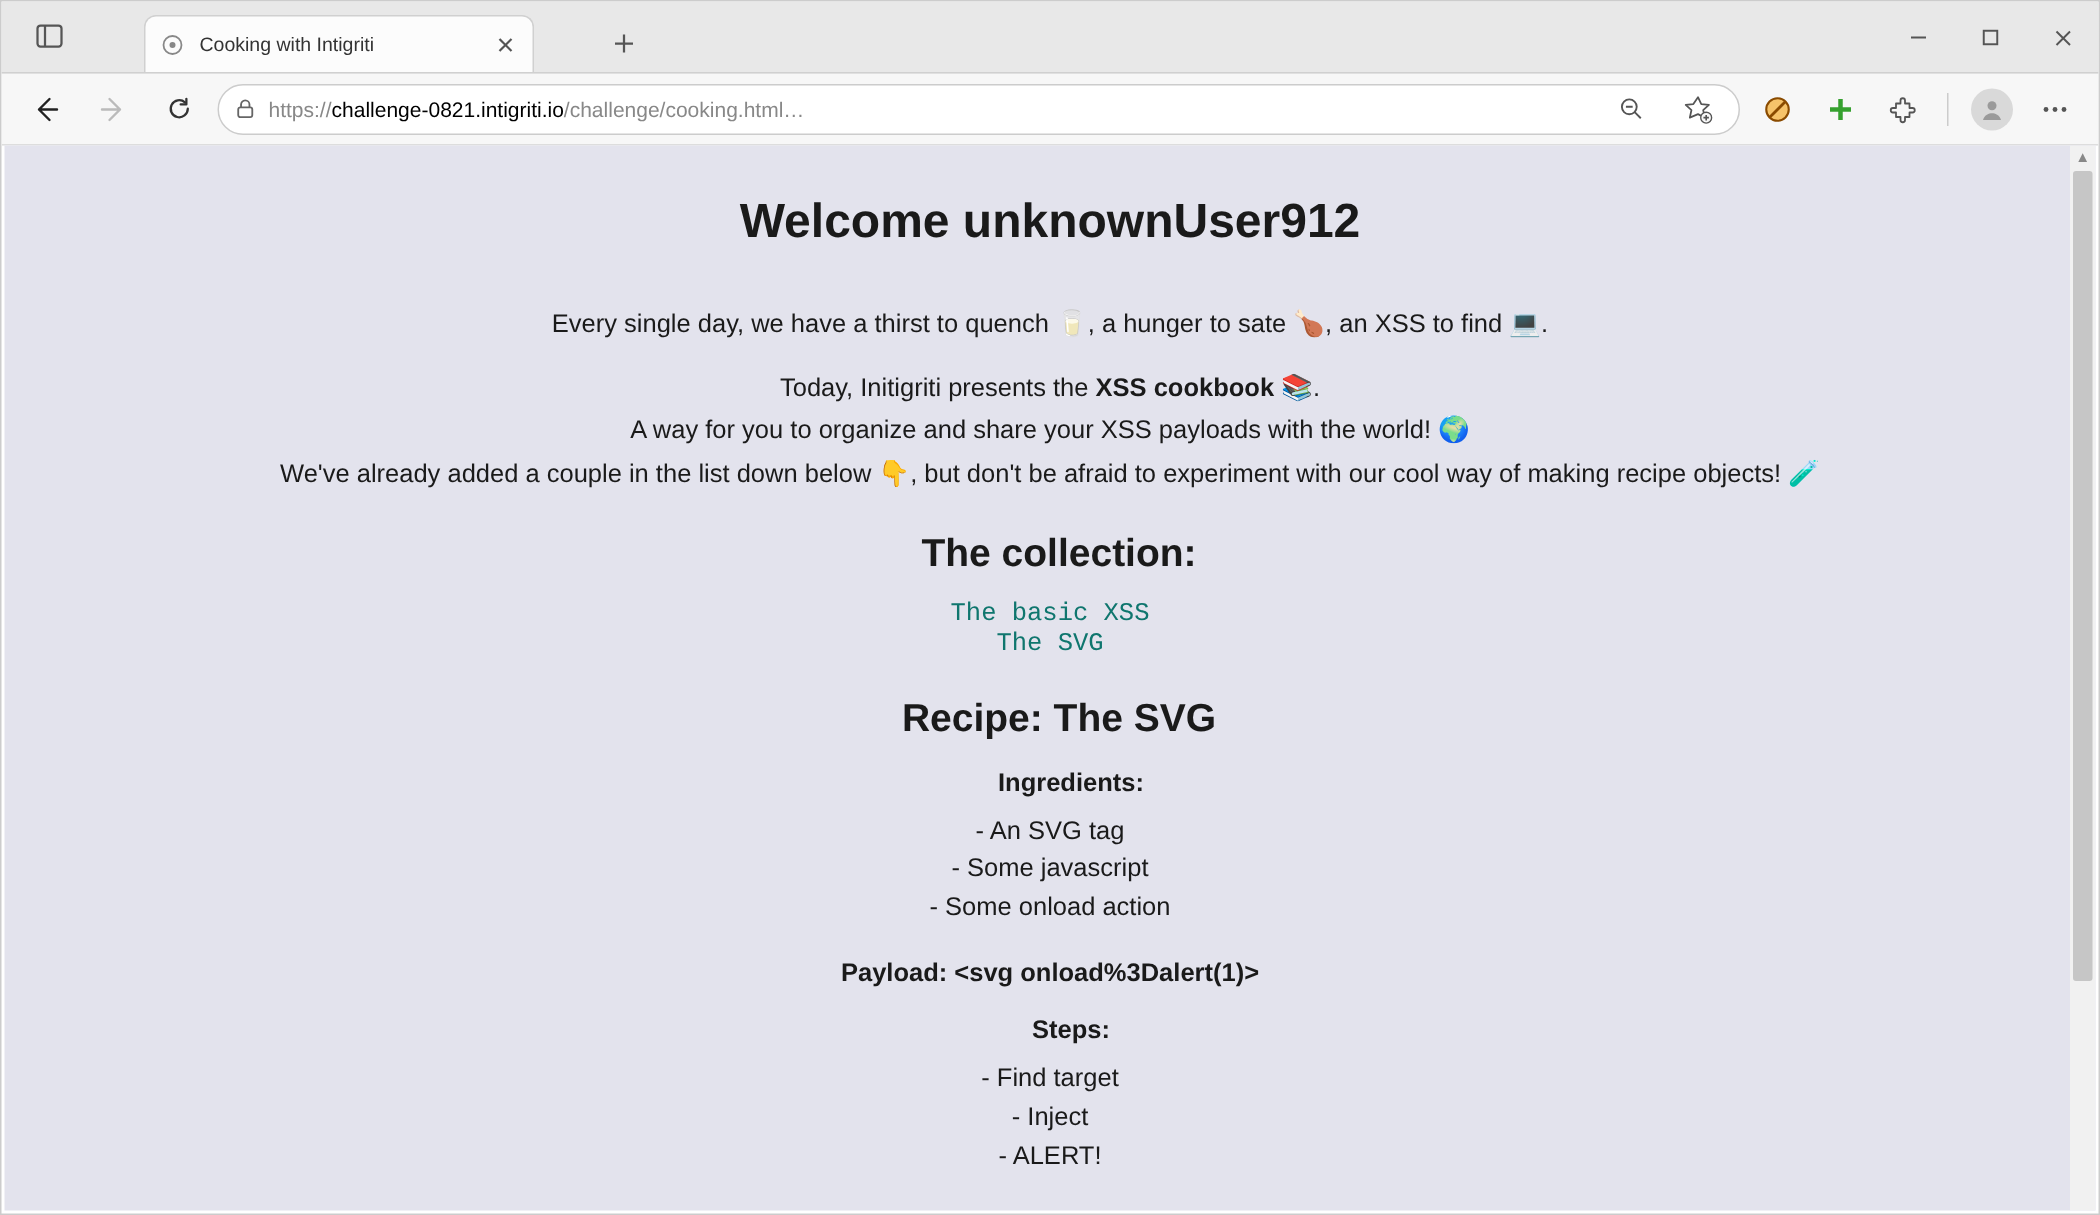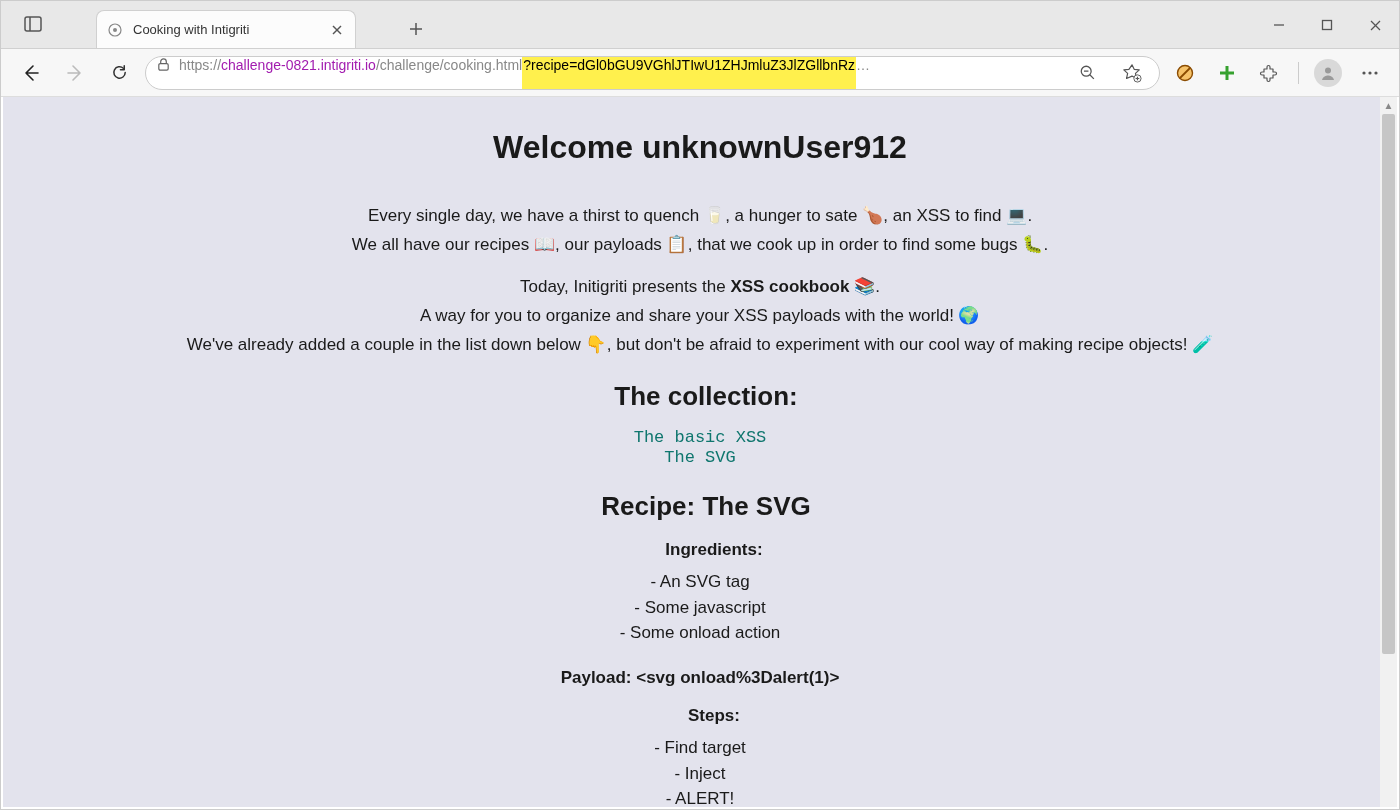--- a/index.html
+++ b/index.html
@@ -56,31 +56,31 @@
     border-bottom:1px solid #ddd;
   }
   .nav-btn { width:36px; height:36px; display:flex; align-items:center; justify-content:center; color:#333; border-radius:6px;}
   .nav-btn.disabled { color:#bbb; }
   .addr {
     flex:1;
     height:34px;
     background:#fff;
     border:1px solid #ccc;
     border-radius:17px;
-    display:flex; 
+    display:flex; align-items:center;
     padding:0 10px;
     font-size:14px;
     color:#333;
     overflow:hidden;
     white-space:nowrap;
   }
   .addr .lock { margin-right:8px; color:#666; }
   .addr .url-part { }
   .addr .dim { color:#888; }
-  .addr .bold { color:#a21caf; }
+  .addr .bold { color:#000000; }
   .addr .hl { background:#fff04d; color:#000; padding:0 1px; }
   .addr-actions { margin-left:auto; display:flex; align-items:center; gap:10px; padding-left:8px; }
   .icon-btn { width:34px; height:34px; display:flex; align-items:center; justify-content:center; color:#555; }
   .sep { width:1px; height:22px; background:#ccc; margin:0 4px; }
   .avatar { width:28px; height:28px; border-radius:50%; background:#d9d9d9; display:flex; align-items:center; justify-content:center; }
   .colored-ext { }
   
   .viewport {
     position:absolute;
     left:2px; right:2px; top:96px; bottom:2px;
@@ -183,21 +183,20 @@
   <div class="addr">
     <span class="lock">
       <svg width="15" height="15" viewBox="0 0 16 16">
           <rect x="3" y="7" width="10" height="7" rx="1.5" fill="none" stroke="#666" stroke-width="1.3"></rect>
           <path d="M5 7V5a3 3 0 0 1 6 0v2" fill="none" stroke="#666" stroke-width="1.3"></path>
         </svg>
     </span>
     <span class="url-part dim">https://</span>
     <span class="url-part bold">challenge-0821.intigriti.io</span>
     <span class="url-part dim">/challenge/cooking.html</span>
-    <span class="url-part hl">?recipe=dGl0bGU9VGhlJTIwU1ZHJmluZ3JlZGllbnRz</span>
     <span class="url-part dim">…</span>
 
     <span class="addr-actions">
       <span class="icon-btn">
         <svg width="18" height="18" viewBox="0 0 20 20">
             <circle cx="8" cy="8" r="5.5" fill="none" stroke="#555" stroke-width="1.4"></circle>
             <line x1="5.5" y1="8" x2="10.5" y2="8" stroke="#555" stroke-width="1.4"></line>
             <line x1="12" y1="12" x2="16.5" y2="16.5" stroke="#555" stroke-width="1.4"></line>
           </svg>
       </span>
@@ -253,23 +252,20 @@
     <div class="scrollbar-thumb"></div>
   </div>
 
   <div class="page">
     <h1>Welcome unknownUser912</h1>
 
     <div class="intro">
       <p>
         <span>Every single day, we have a thirst to quench </span><span class="emoji">🥛</span><span>, a hunger to sate </span><span class="emoji">🍗</span><span>, an XSS to find </span><span class="emoji">💻</span><span>.</span>
       </p>
-      <p>
-        <span>We all have our recipes </span><span class="emoji">📖</span><span>, our payloads </span><span class="emoji">📋</span><span>, that we cook up in order to find some bugs </span><span class="emoji">🐛</span><span>.</span>
-      </p>
       <p style="margin-top:18px">
         <span>Today, Initigriti presents the </span><b>XSS cookbook </b><span class="emoji">📚</span><span>.</span>
       </p>
       <p>
         <span>A way for you to organize and share your XSS payloads with the world! </span><span class="emoji">🌍</span>
       </p>
       <p>
         <span>We've already added a couple in the list down below </span><span class="emoji">👇</span><span>, but don't be afraid to experiment with our cool way of making recipe objects! </span><span class="emoji">🧪</span>
       </p>
     </div>

